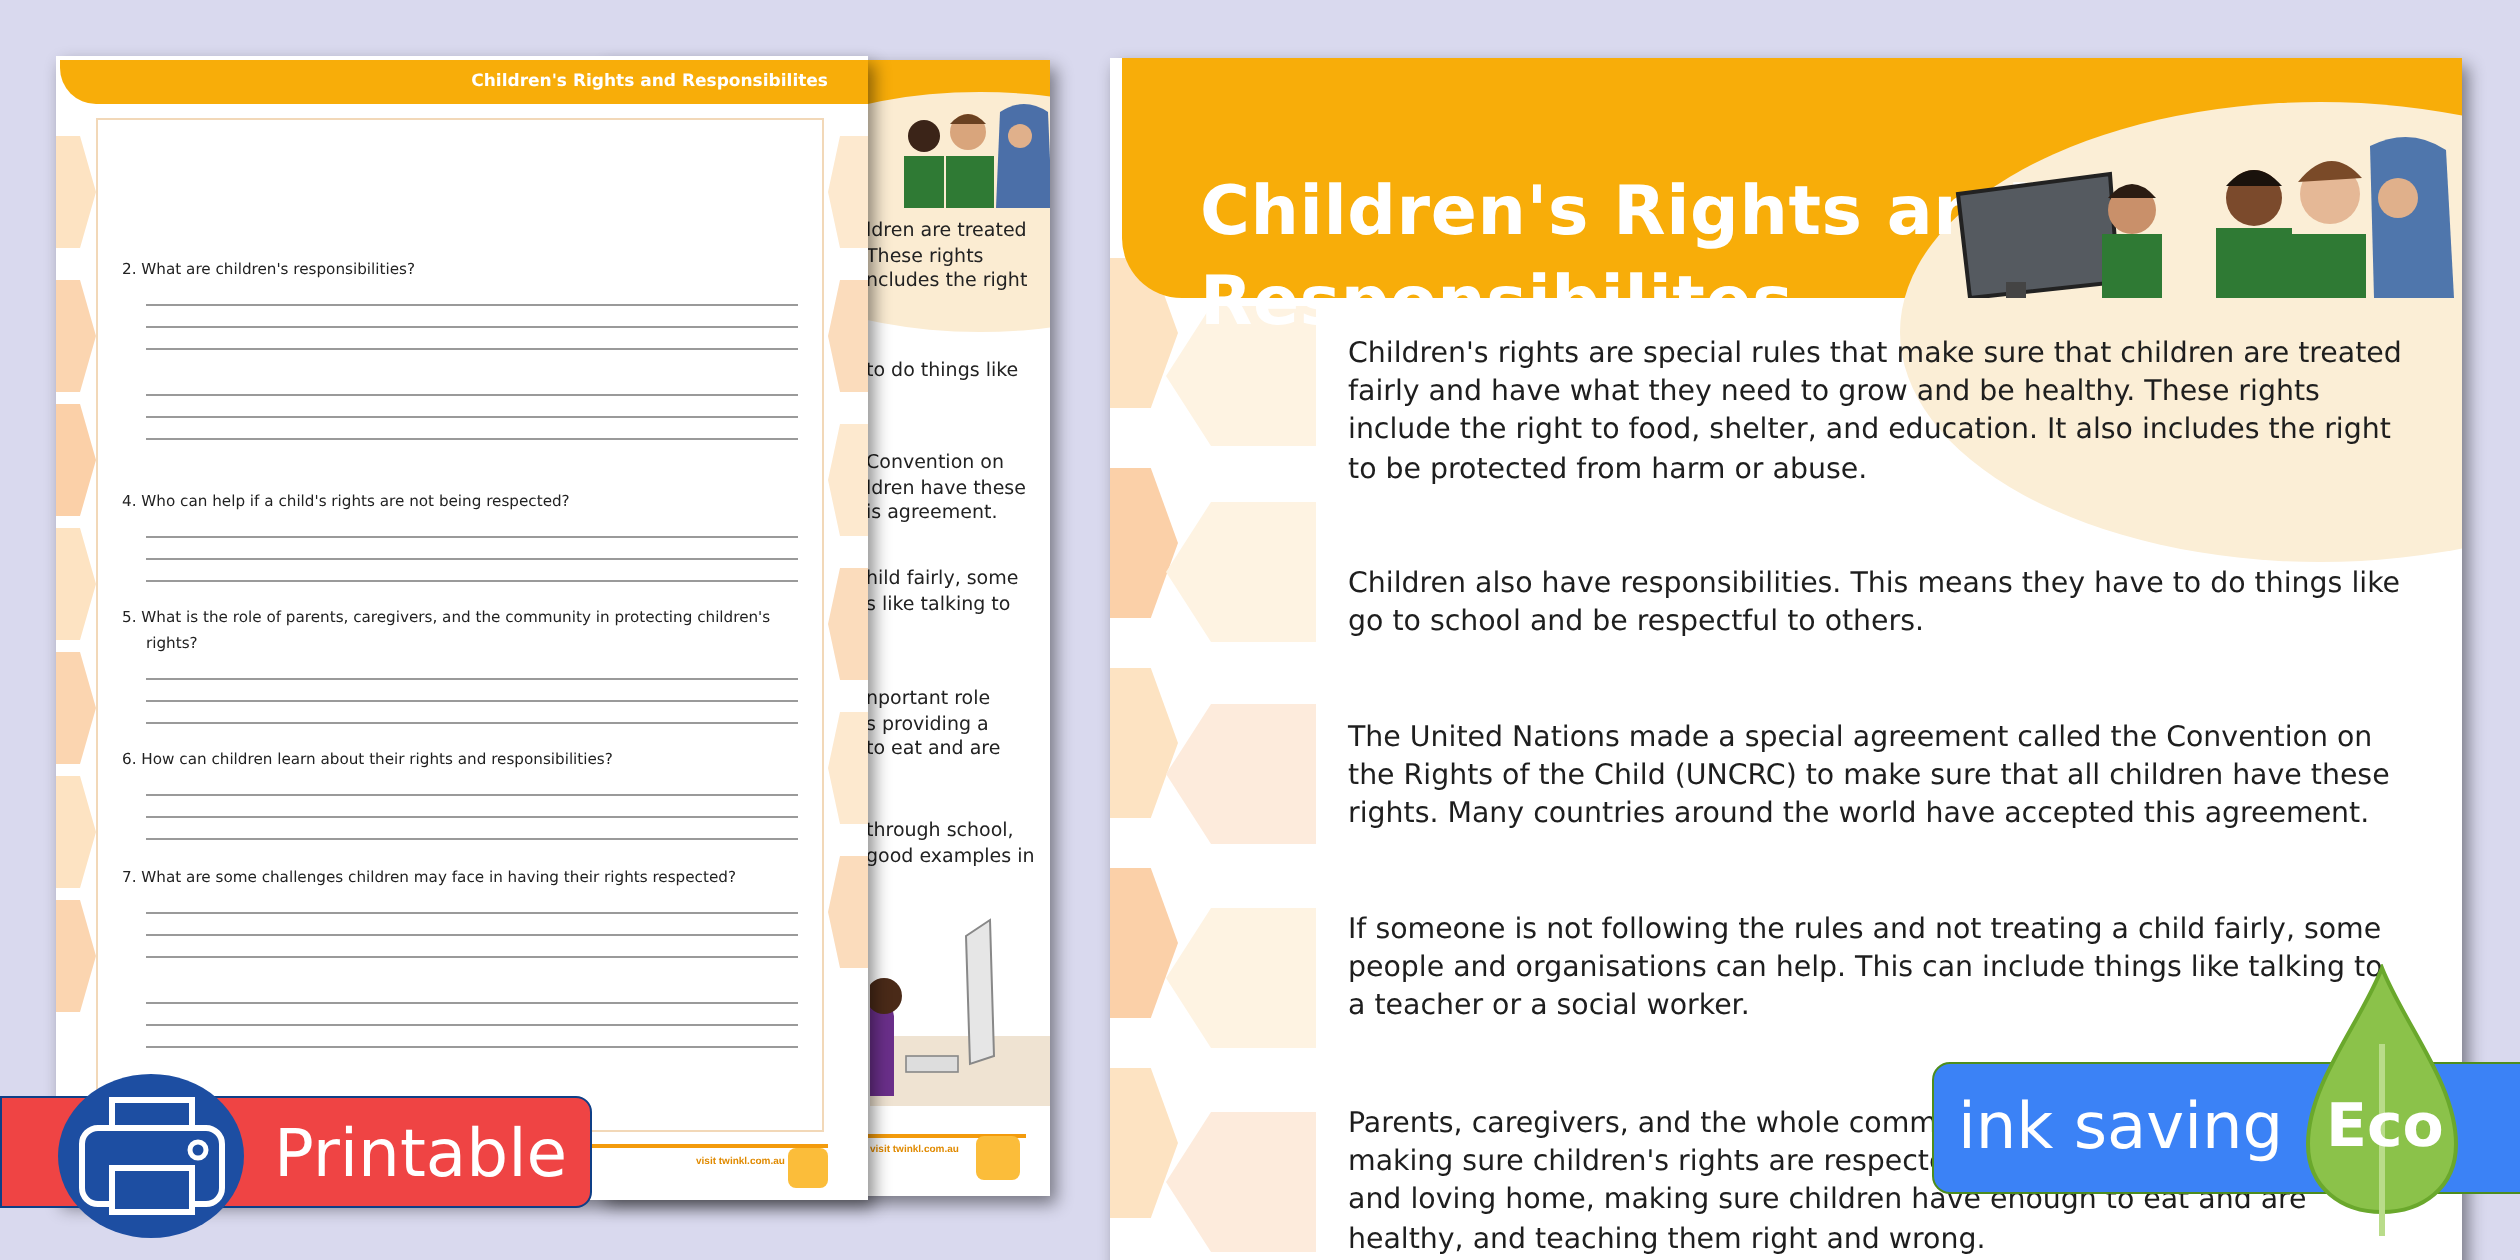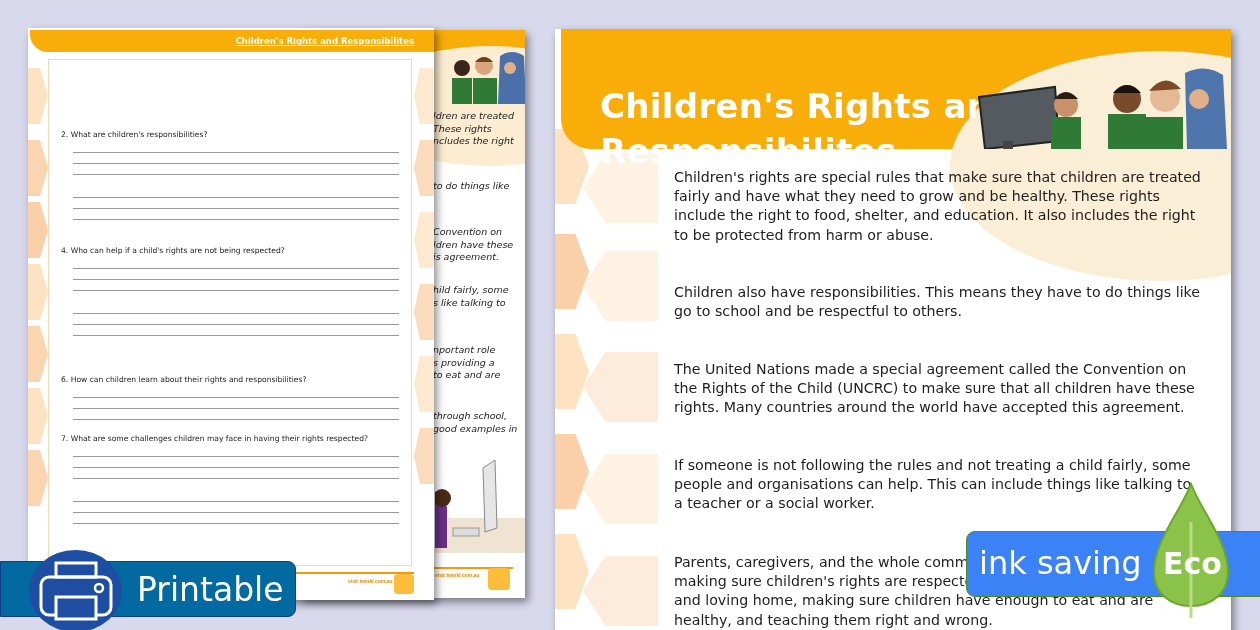--- a/index.html
+++ b/index.html
@@ -9,48 +9,48 @@
   .page { position: absolute; background: #fff; box-shadow: 3px 4px 8px rgba(0,0,0,0.45); overflow: hidden; }
   .hexcol { position: absolute; top: 0; bottom: 0; }
   .hex { position: absolute; clip-path: polygon(30% 0, 100% 0, 100% 100%, 30% 100%, 0 50%); }
   .hexl { position: absolute; clip-path: polygon(0 0, 60% 0, 100% 50%, 60% 100%, 0 100%); }
 
   
   #back-page { left: 300px; top: 30px; width: 225px; height: 568px; }
   #back-page .band { position: absolute; left: 0; top: 0; width: 100%; height: 72px; background: #f8ad09; }
   #back-page .arc { position: absolute; left: 60px; top: 16px; width: 260px; height: 120px; border-radius: 50%; background: #fbecd2; }
   #back-page .pics { position: absolute; left: 140px; top: 18px; width: 88px; height: 56px; }
-  #back-page .btext { position: absolute; left: 133px; font-family: "DejaVu Sans", sans-serif; font-size: 9.5px; line-height: 12.5px; color: #222; white-space: pre; font-style: italic; }
+  #back-page .btext { position: absolute; left: 133px; font-family: "DejaVu Sans", sans-serif; font-size: 9.5px; line-height: 12.5px; color: #222; white-space: pre; }
   #back-page .desk { position: absolute; left: 135px; top: 428px; width: 90px; height: 95px; background: #efe3d2; }
   #back-page .footline { position: absolute; left: 133px; right: 12px; top: 537px; height: 2px; background: #f39b0c; }
   #back-page .footurl { position: absolute; left: 135px; top: 542px; font-size: 5px; color: #e08a00; font-weight: bold; }
   #back-page .logo { position: absolute; left: 188px; top: 538px; width: 22px; height: 22px; background: #fbbd3a; border-radius: 4px; }
 
   
   #worksheet { left: 28px; top: 28px; width: 406px; height: 572px; z-index: 2; }
   #worksheet .band { position: absolute; left: 2px; top: 2px; width: 404px; height: 22px; background: #f8ad09; border-bottom-left-radius: 18px; }
-  #worksheet .band-title { position: absolute; right: 20px; top: 6px; color: #fff; font-weight: bold; font-size: 8.5px; font-family: "DejaVu Sans", sans-serif; text-decoration: underline; }
+  #worksheet .band-title { position: absolute; right: 20px; top: 6px; color: #fff; font-weight: bold; font-size: 8.5px; font-family: "DejaVu Sans", sans-serif; }
   #worksheet .panel { position: absolute; left: 20px; top: 31px; width: 364px; height: 507px; background: #fff; border: 1px solid #f2d8b8; }
   .q { position: absolute; left: 12px; right: 12px; }
   .q-text { font-family: "DejaVu Sans", sans-serif; font-size: 7.6px; line-height: 13px; color: #222; padding-left: 12px; text-indent: -12px; }
   .q-line { height: 1px; background: #9a9a9a; margin-left: 12px; margin-top: 10px; }
   #worksheet .footline { position: absolute; left: 20px; right: 20px; top: 544px; height: 2px; background: #f39b0c; }
   #worksheet .footurl { position: absolute; left: 320px; top: 550px; font-size: 5px; color: #e08a00; font-weight: bold; }
   #worksheet .logo { position: absolute; left: 366px; top: 546px; width: 20px; height: 20px; background: #fbbd3a; border-radius: 4px; }
 
   
   #main-page { left: 555px; top: 29px; width: 676px; height: 610px; }
   #main-page .band { position: absolute; left: 6px; top: 0; width: 670px; height: 120px; background: #f8ad09; border-bottom-left-radius: 30px; }
   #main-page .arc { position: absolute; left: 395px; top: 22px; width: 420px; height: 230px; border-radius: 50%; background: #fbeed6; }
   #main-page .title { position: absolute; left: 45px; top: 18px; color: #fff; font-family: "DejaVu Sans", sans-serif; font-weight: bold; font-size: 34px; line-height: 45px; letter-spacing: 0.3px; margin-top: 37px; }
   #main-page .illus { position: absolute; left: 418px; top: 30px; width: 254px; height: 90px; }
   .para { position: absolute; left: 119px; width: 530px; font-family: "DejaVu Sans", sans-serif; font-size: 14.2px; line-height: 19.2px; color: #1e1e1e; }
 
   
-  #printable-badge { position: absolute; left: 0; top: 561px; width: 296px; height: 56px; background: #0369a1; border-radius: 0 8px 8px 0; z-index: 5; border: 1px solid #0e3f87; }
+  #printable-badge { position: absolute; left: 0; top: 548px; width: 296px; height: 56px; background: #ef4444; border-radius: 0 8px 8px 0; z-index: 5; border: 1px solid #0e3f87; }
   #printable-badge .circle { position: absolute; left: 28px; top: -12px; width: 93px; height: 82px; border-radius: 50%; background: #1d4ea2; }
   #printable-badge .label { position: absolute; left: 136px; top: 8px; color: #fff; font-size: 33px; font-family: "DejaVu Sans", sans-serif; }
   #eco-badge { position: absolute; left: 966px; top: 531px; width: 310px; height: 66px; background: #3b82f6; border-radius: 9px 0 0 9px; border: 1px solid #4e8d1d; z-index: 5; }
   #eco-badge .label { position: absolute; left: 12px; top: 12px; color: #fff; font-size: 32px; font-family: "DejaVu Sans", sans-serif; }
   #eco-badge .leaf { position: absolute; left: 185px; top: -50px; width: 78px; height: 138px; }
   #eco-badge .eco { position: absolute; left: 196px; top: 14px; color: #fff; font-weight: bold; font-size: 30px; font-family: "DejaVu Sans", sans-serif; }
 </style>
 </head>
 <body>
 
@@ -134,20 +134,21 @@
         <div class="q-line"></div>
         <div class="q-line"></div>
     </div>
     <div class="q" style="top:184px">
       <div class="q-text"><span>4.</span> <span>Who can help if a child's rights are not being respected?</span></div>
       <div class="q-line" style="margin-top:11px"></div>
         <div class="q-line"></div>
         <div class="q-line"></div>
     </div>
     <div class="q" style="top:242px">
+      <div class="q-text"><span>5.</span> <span>What is the role of parents, caregivers, and the community in protecting children's rights?</span></div>
       <div class="q-line" style="margin-top:11px"></div>
         <div class="q-line"></div>
         <div class="q-line"></div>
     </div>
     <div class="q" style="top:313px">
       <div class="q-text"><span>6.</span> <span>How can children learn about their rights and responsibilities?</span></div>
       <div class="q-line" style="margin-top:11px"></div>
         <div class="q-line"></div>
         <div class="q-line"></div>
     </div>

